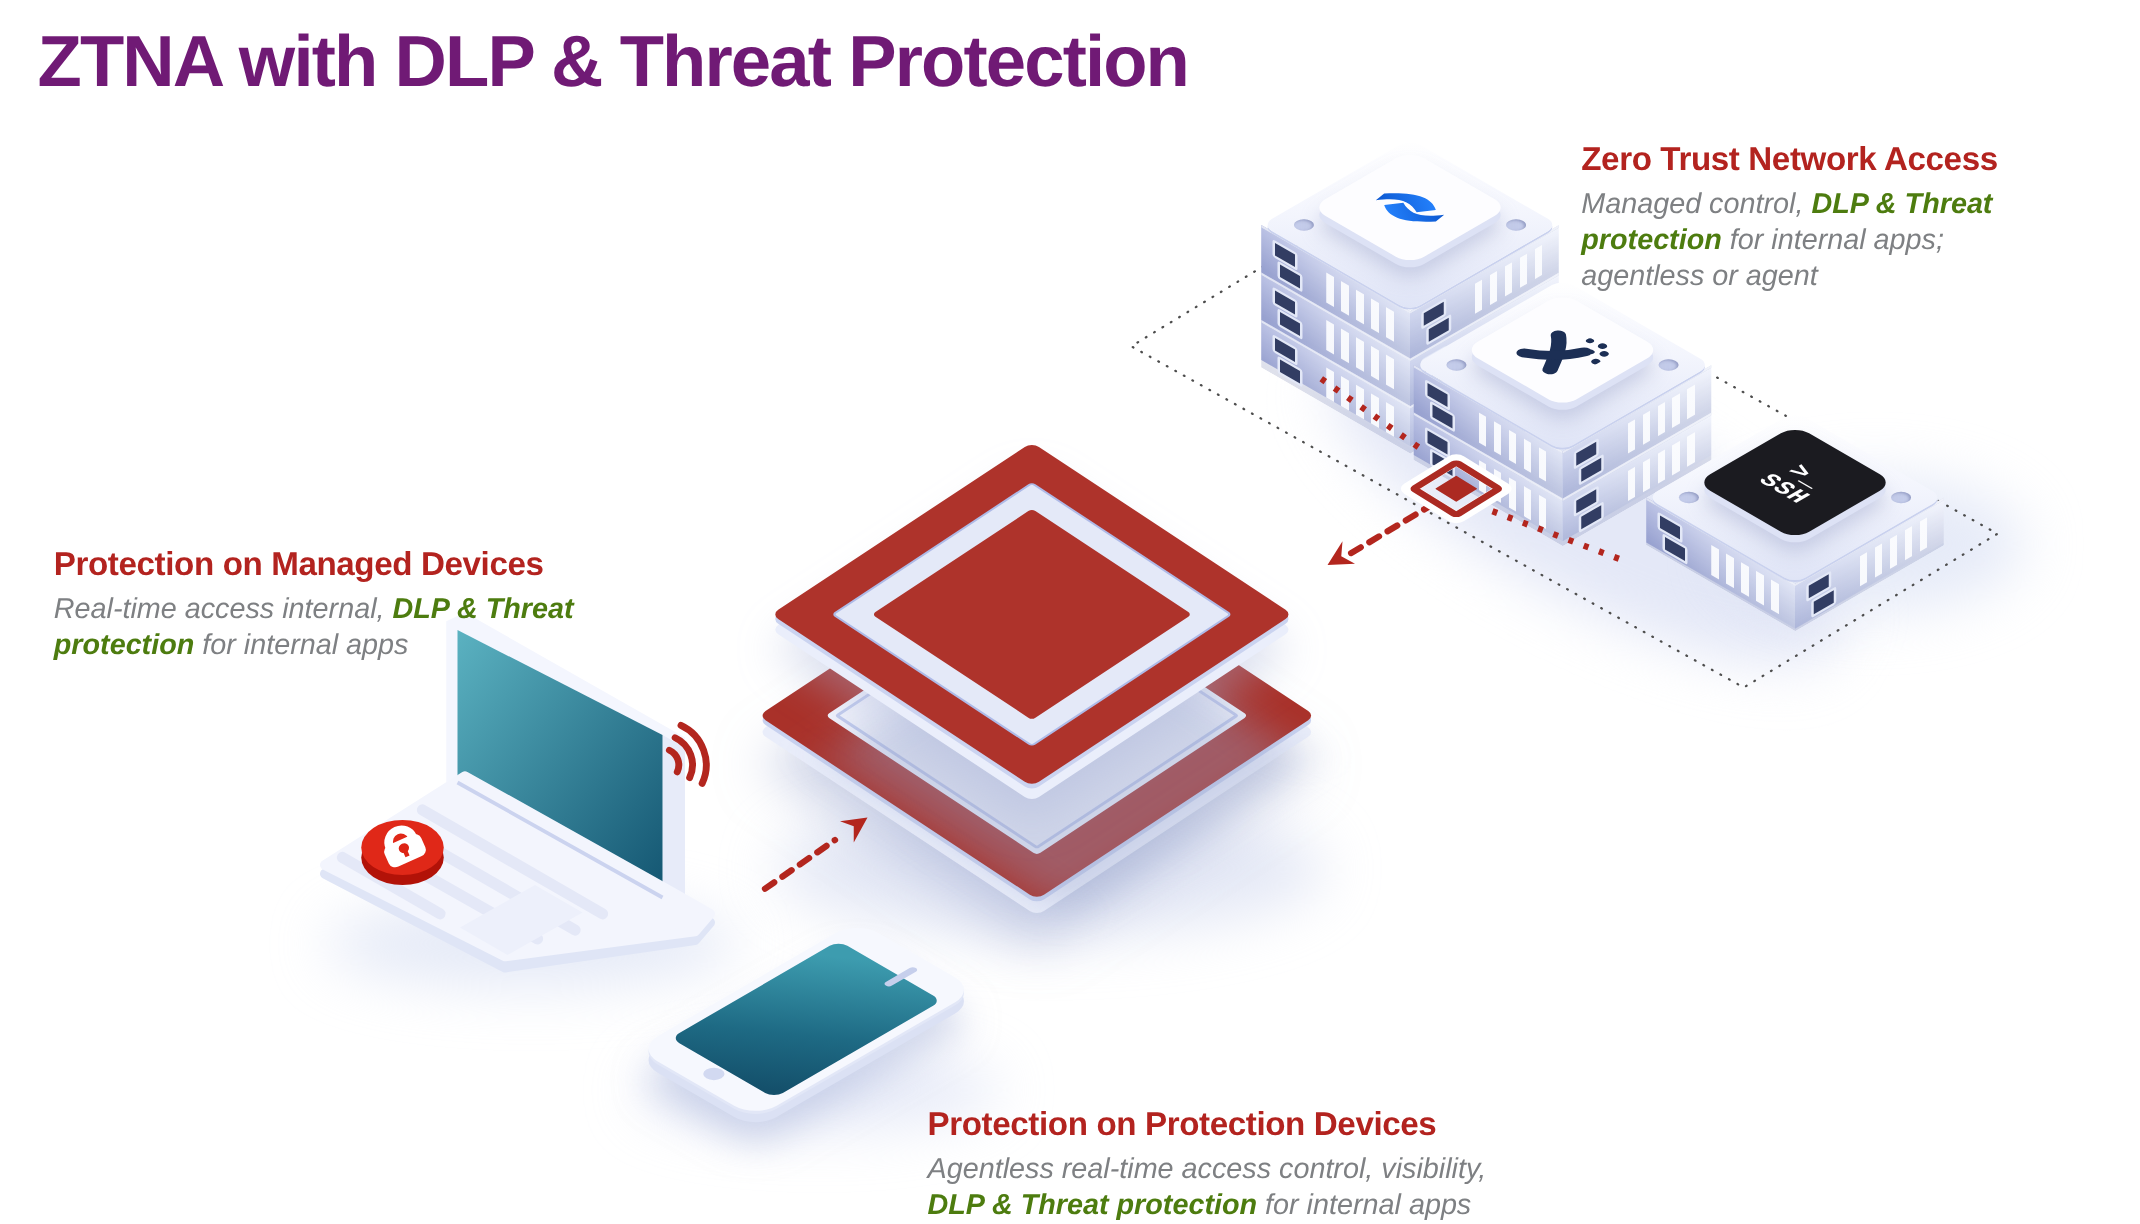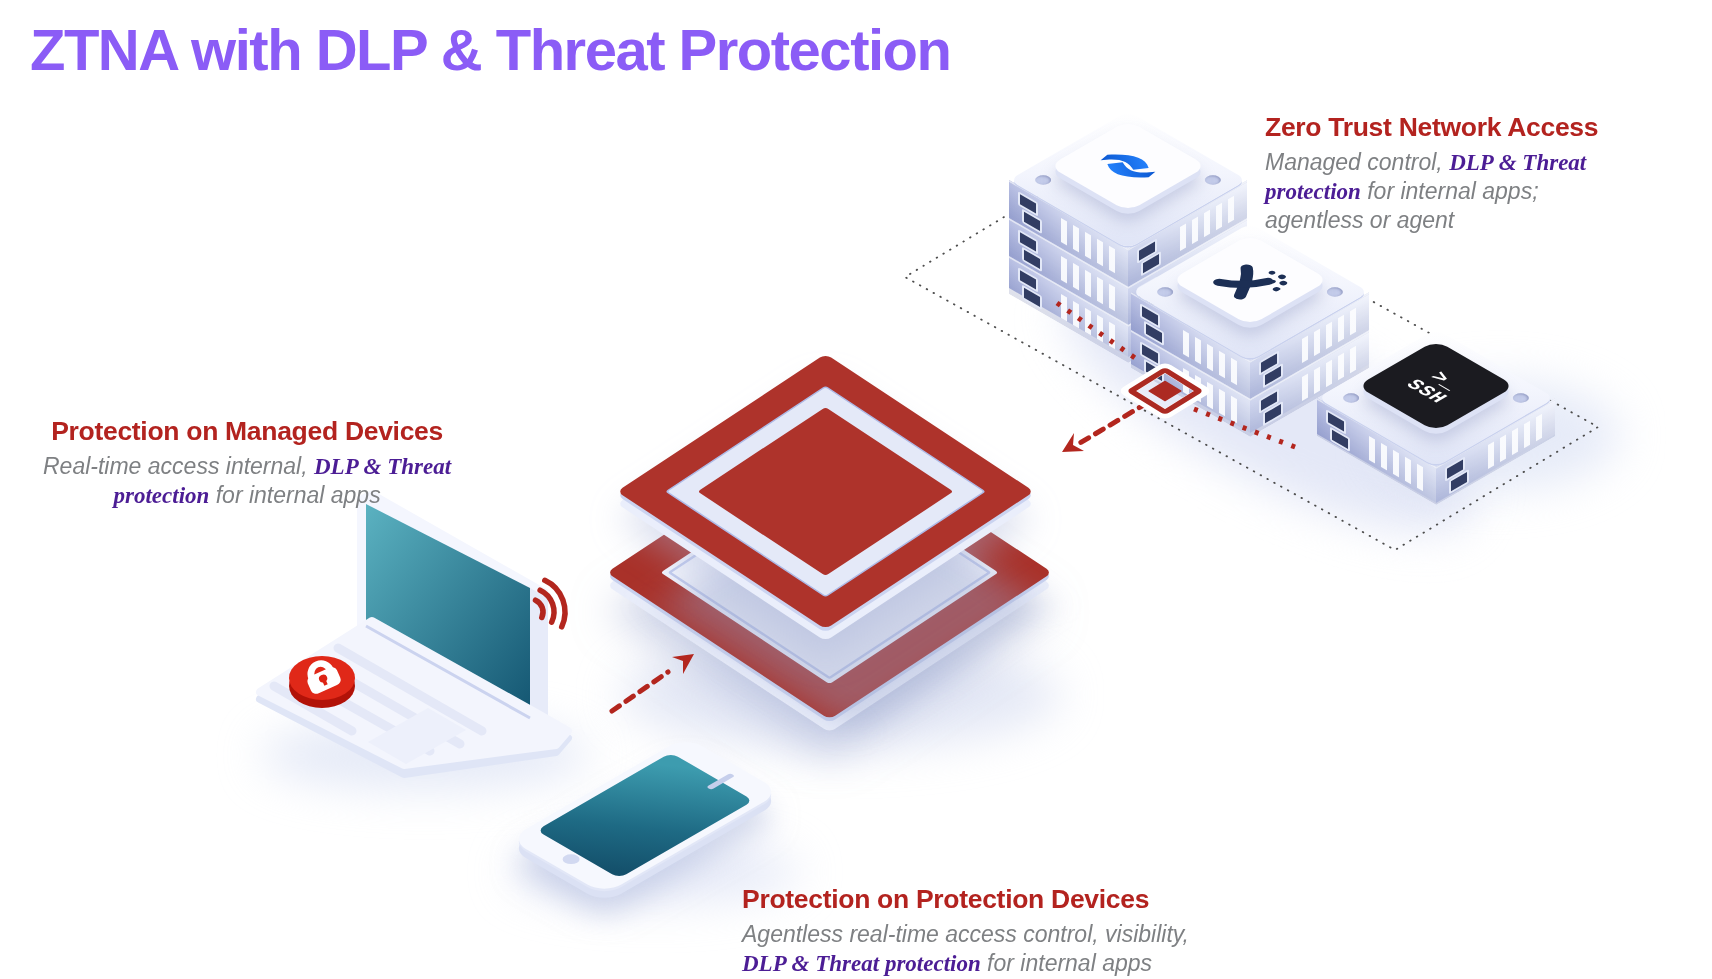--- a/index.html
+++ b/index.html
@@ -62,27 +62,27 @@
   .phone{position:absolute;left:520px;top:748px;width:250px;height:135px;
         transform:scaleY(0.58) rotate(-45deg);background:#F6F8FE;border-radius:24px;
         box-shadow:-3px 3px 0 #E2E7F7,-11px 11px 0 #DBE1F4,-30px 30px 34px rgba(175,185,220,.55);}
   .phone-screen{position:absolute;inset:9px 30px 9px 30px;border-radius:10px;
         background:linear-gradient(55deg,#14506B 5%,#1E6A84 40%,#3D9CAF 90%);}
   .phone-speaker{position:absolute;right:13px;top:56%;width:34px;height:7px;border-radius:4px;background:#C6CFEC;}
   .phone-home{position:absolute;left:11px;top:calc(50% - 8px);width:17px;height:17px;border-radius:50%;background:#D2D9F1;}
 
   
   .title{position:absolute;left:30px;top:16px;font-size:58px;font-weight:bold;letter-spacing:-1.5px;
-        color:#8b5cf6;white-space:nowrap;}
+        color:#701a75;white-space:nowrap;}
   .note{position:absolute;}
   .note h2{margin:0 0 5px 0;font-size:26.5px;font-weight:bold;letter-spacing:-.3px;color:#B3231F;white-space:nowrap;}
   .note .body{font-size:23px;font-style:italic;color:#7E8083;line-height:29px;white-space:nowrap;}
-  .note .body .b{font-weight:bold;color:#4c1d95;font-family:Liberation Serif, serif;}
+  .note .body .b{font-weight:bold;color:#4d7c0f;}
   .note.ztna{left:1245px;top:112px;margin-left:20px;}
-  .note.managed{left:43px;top:416px;text-align:center;}
+  .note.managed{left:43px;top:436px;}
   .note.unmanaged{left:742px;top:884px;}
 </style>
 </head>
 <body>
 
 <div class="canvas">
 
   <div class="blob under-stacks"></div>
   <div class="blob right-wash"></div>
   <div class="blob under-platform"></div>

